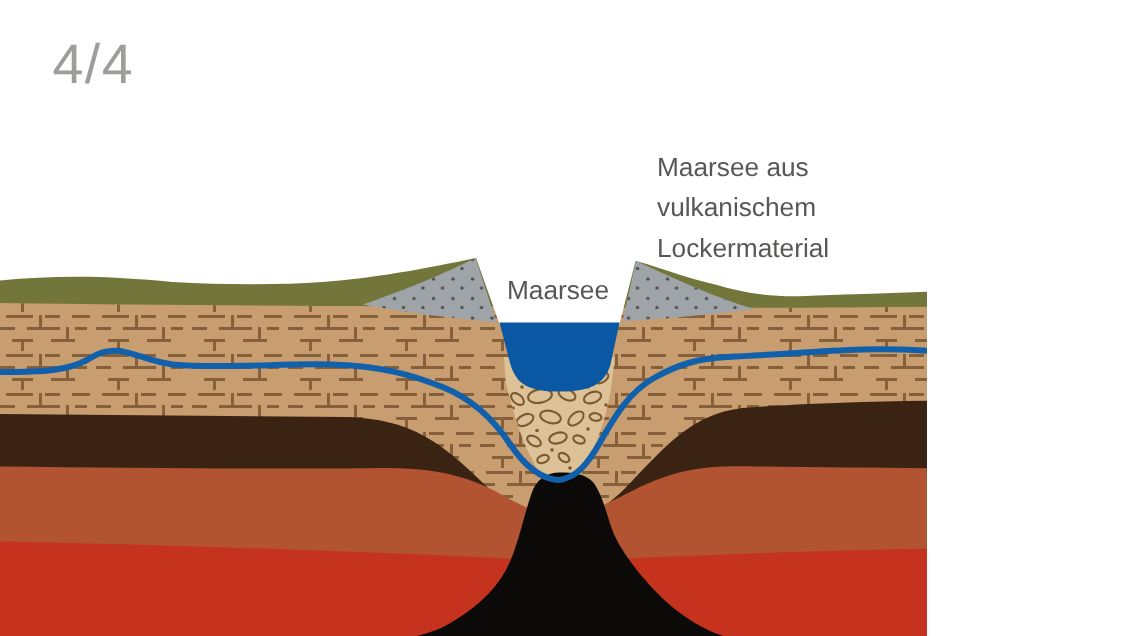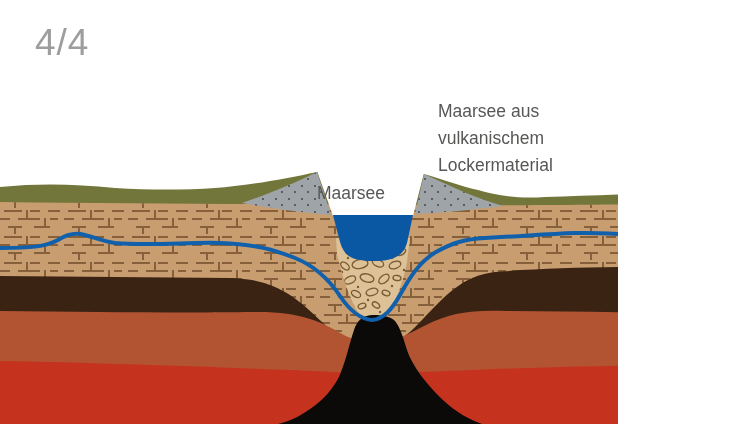--- a/index.html
+++ b/index.html
@@ -9,21 +9,21 @@
   }
   #scene{position:absolute;left:0;top:0;}
   .txt{position:absolute;color:#575756;}
   #step-indicator{
     left:35px;top:22px;font-size:37px;font-weight:300;letter-spacing:1px;color:#9d9d9c;
   }
   #ringwall-label{
     left:438px;top:98px;font-size:17.5px;line-height:27px;white-space:pre-line;
   }
   #maarsee-label{
-    left:317px;top:183px;width:110px;font-size:17.5px;
+    left:317px;top:183px;width:110px;text-align:center;font-size:17.5px;
   }
 </style>
 </head>
 <body>
 
 <div id="stage">
 
   <svg id="scene" width="748" height="424" viewBox="0 0 748 424">
     <defs>
       <pattern id="lime" width="64" height="26" patternUnits="userSpaceOnUse">

